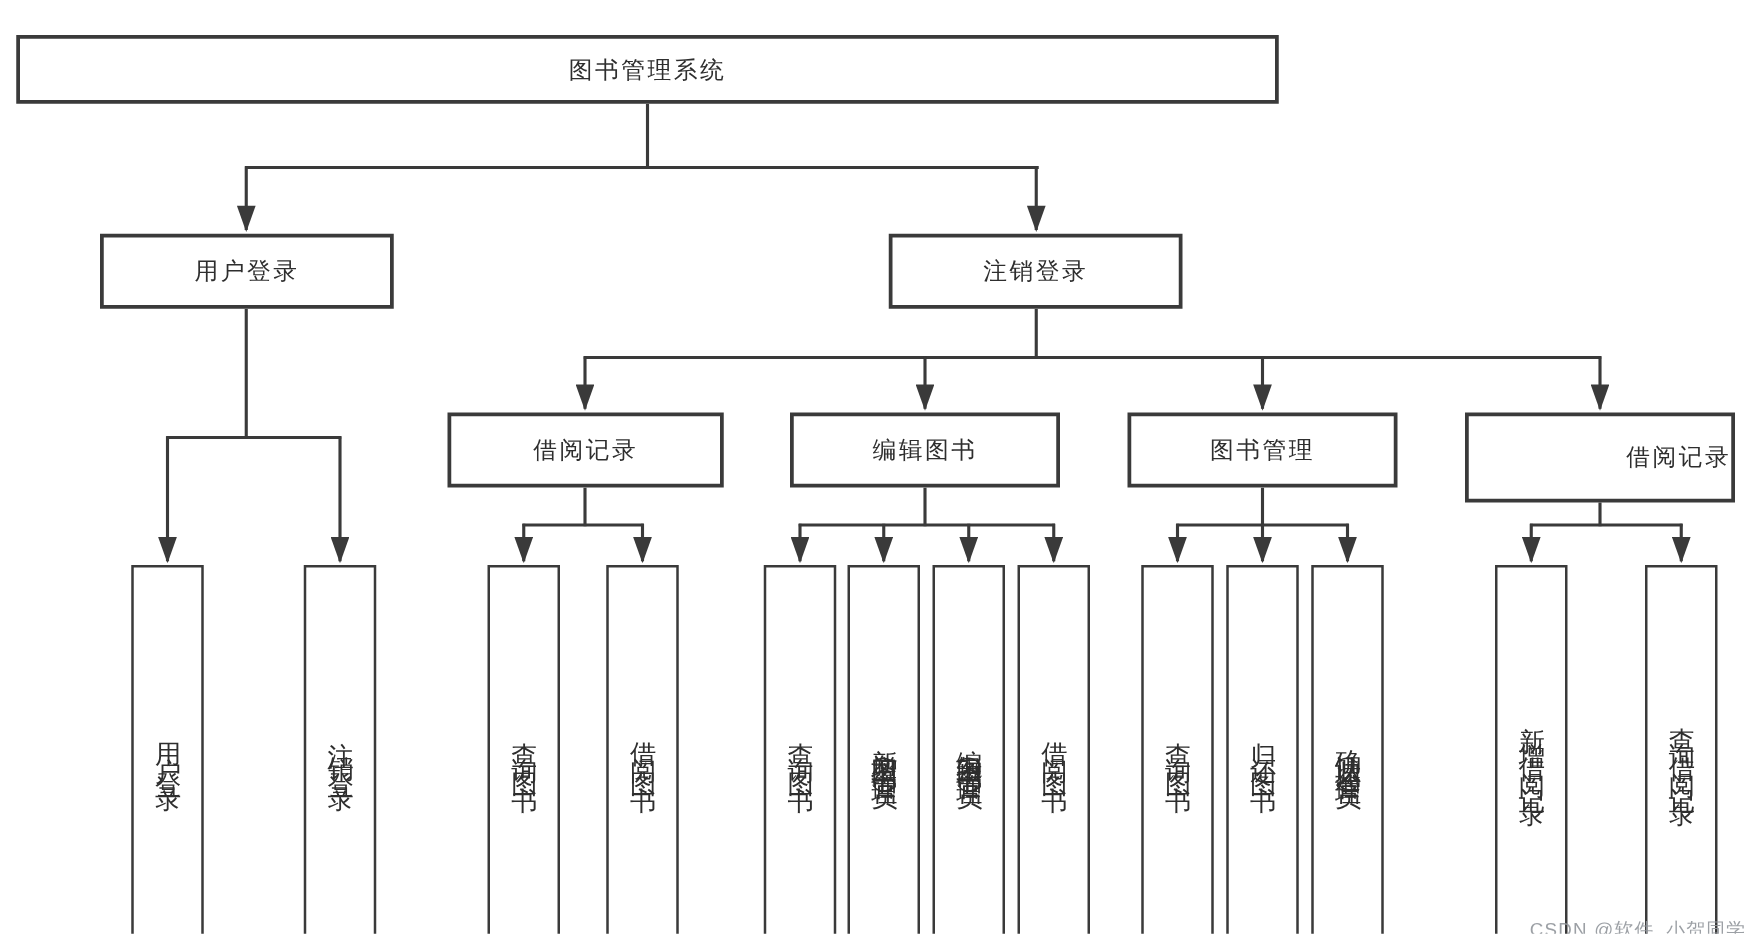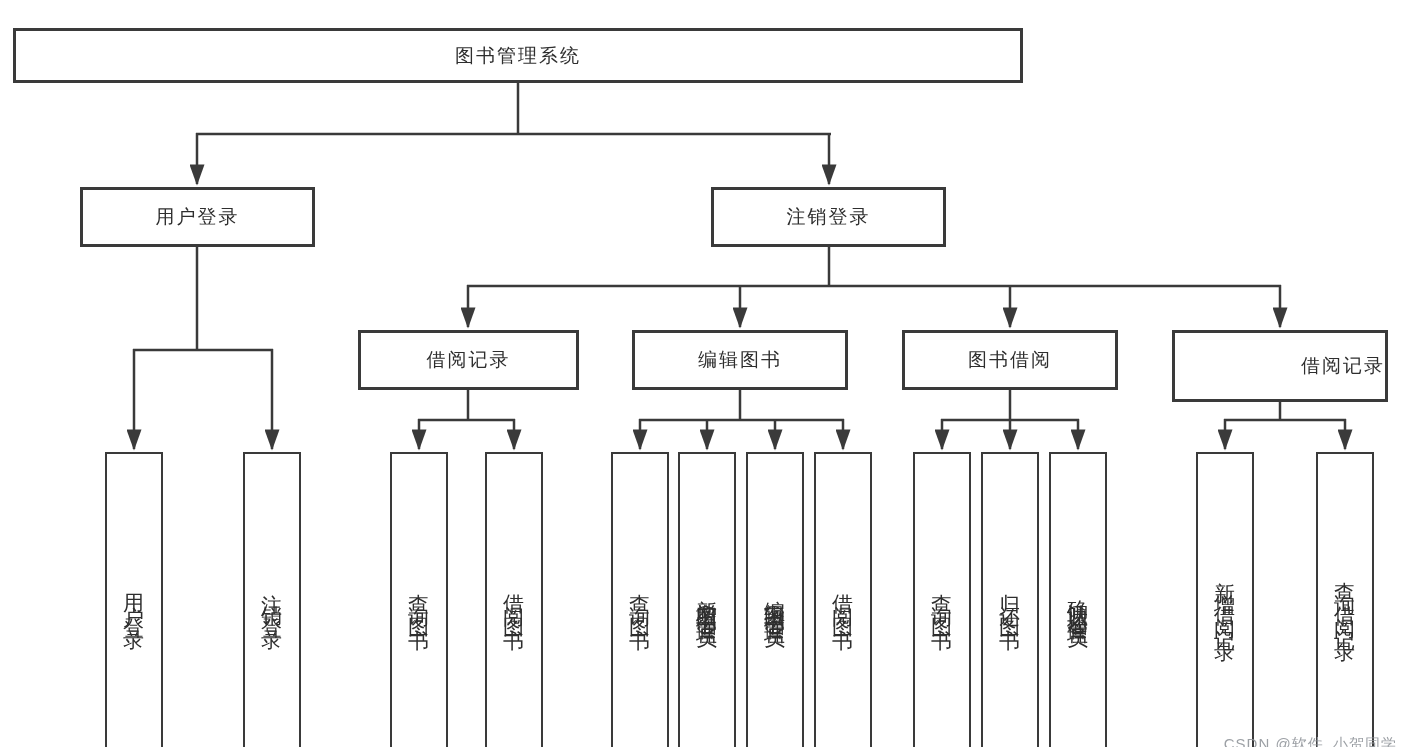--- a/index.html
+++ b/index.html
@@ -93,21 +93,21 @@
     <span>注销登录</span>
   </div>
 
   <div class="node hnode" style="left:358px; top:315px; width:221px; height:60px;">
     <span>借阅记录</span>
   </div>
   <div class="node hnode" style="left:632px; top:315px; width:216px; height:60px;">
     <span>编辑图书</span>
   </div>
   <div class="node hnode" style="left:902px; top:315px; width:216px; height:60px;">
-    <span>图书借阅</span>
+    <span>图书管理</span>
   </div>
   <div class="node hnode" style="left:1172px; top:315px; width:216px; height:72px;justify-content:flex-end;">
     <span>借阅记录</span>
   </div>
 
   <div class="node leaf" style="left:105px; top:437px; width:58px; height:298px;">
     <span class="leaf-label">用户登录</span>
   </div>
   <div class="node leaf" style="left:243px; top:437px; width:58px; height:298px;">
     <span class="leaf-label">注销登录</span>

